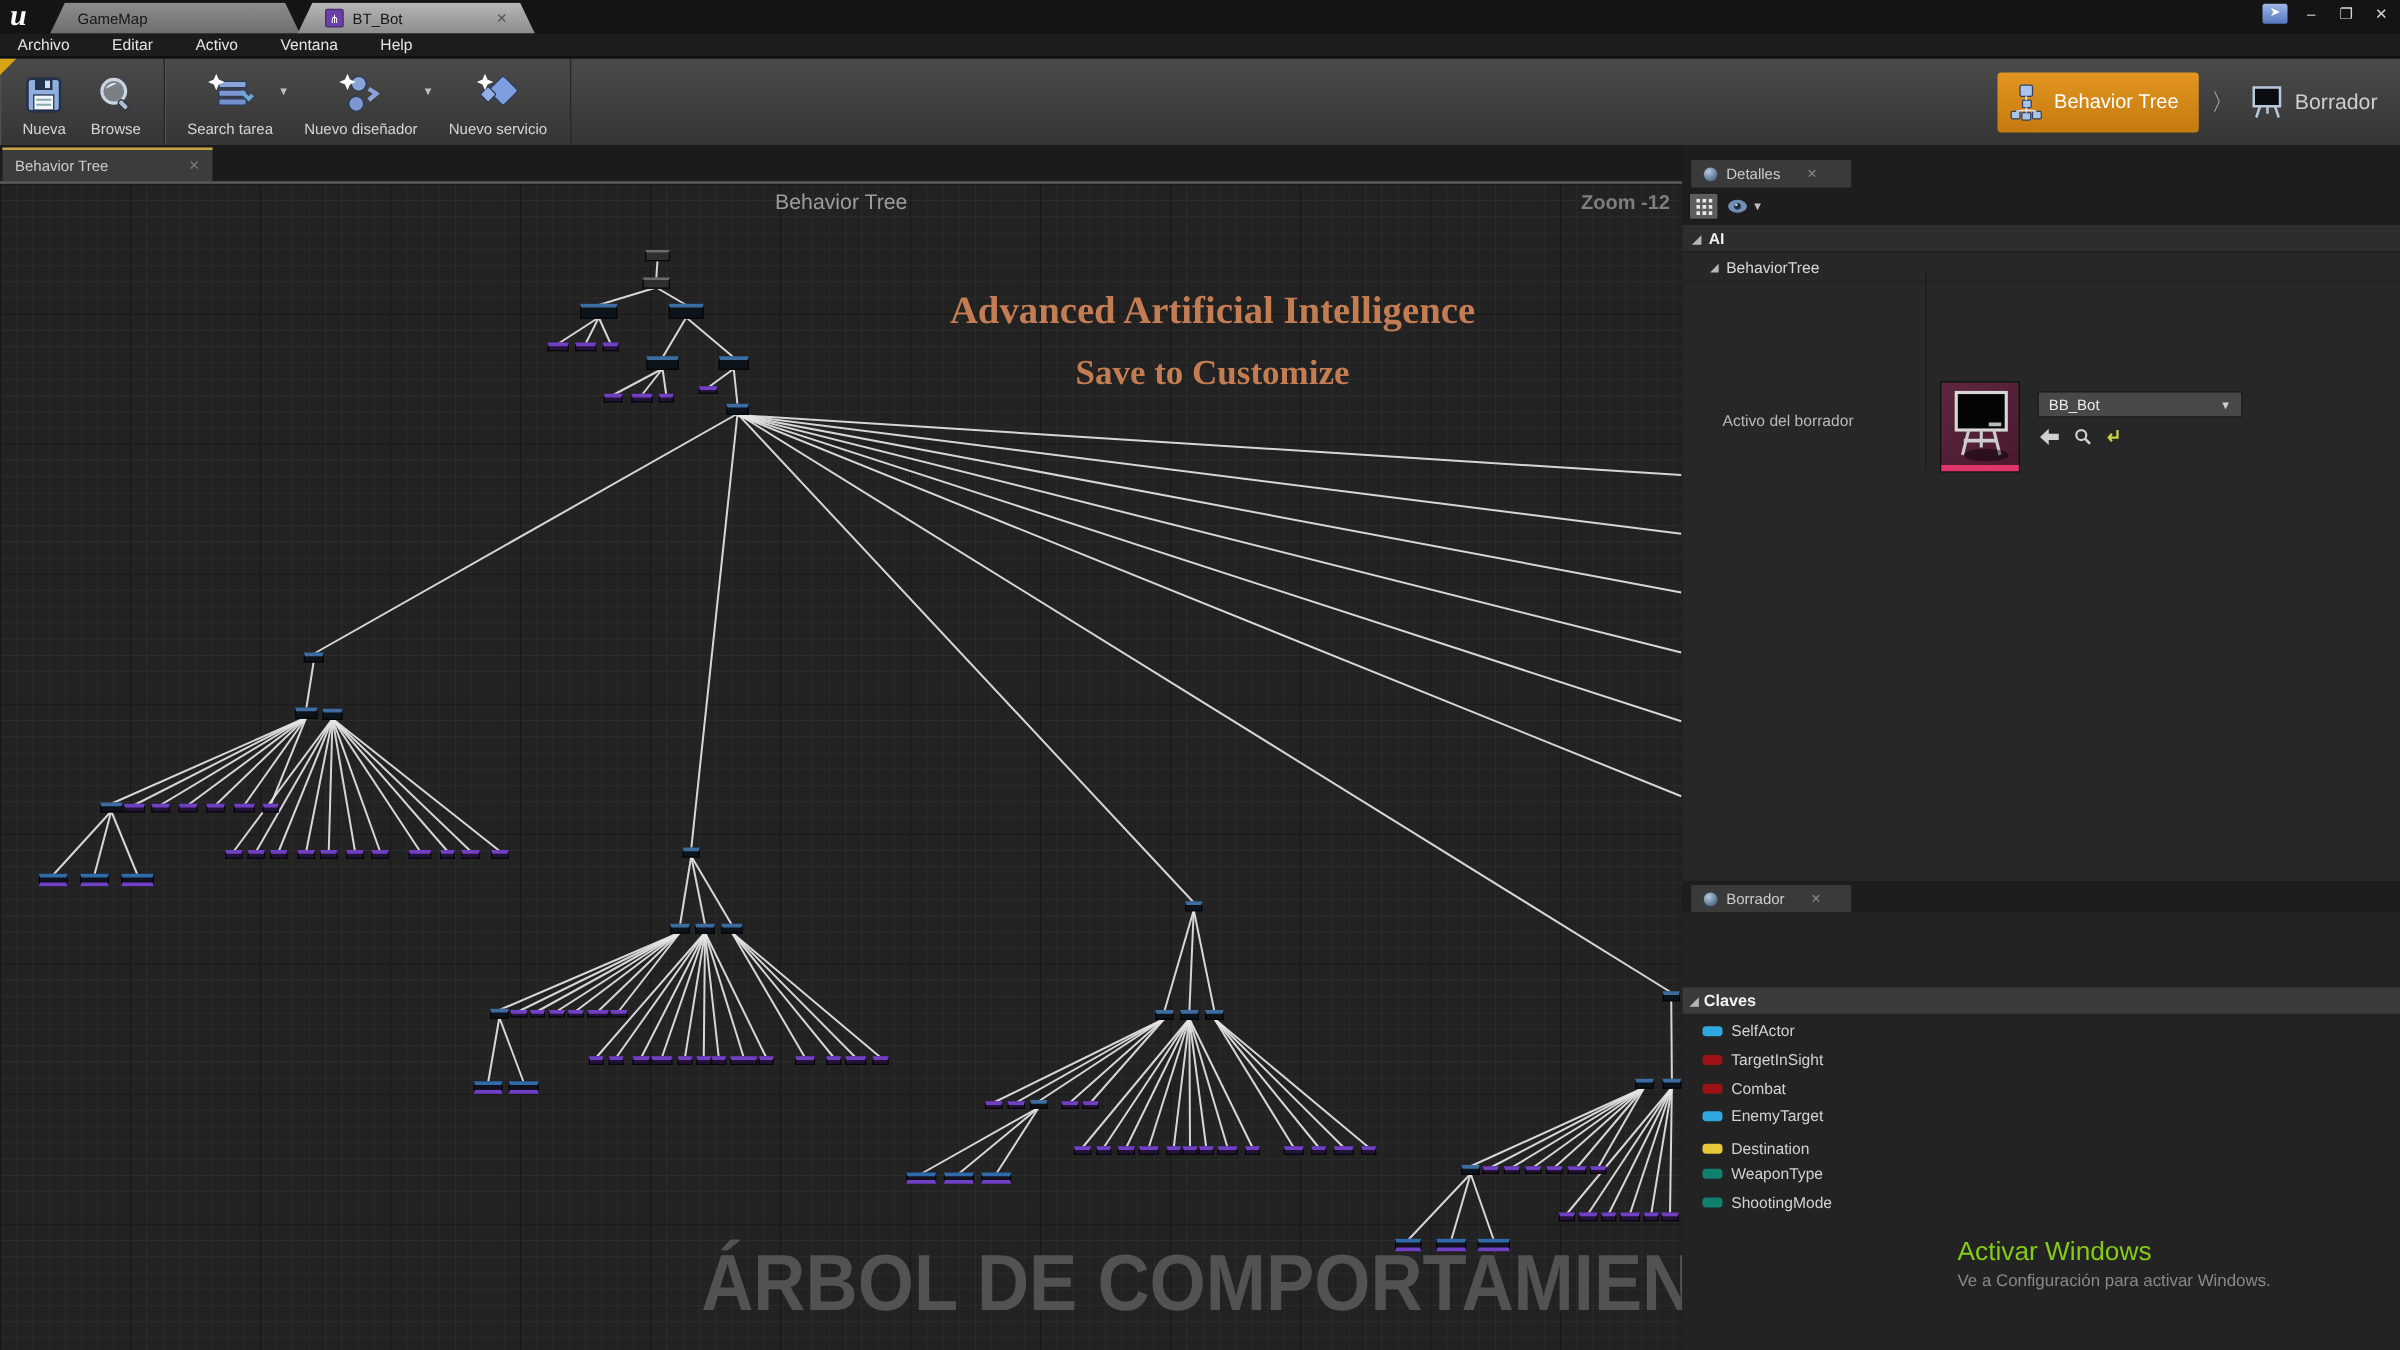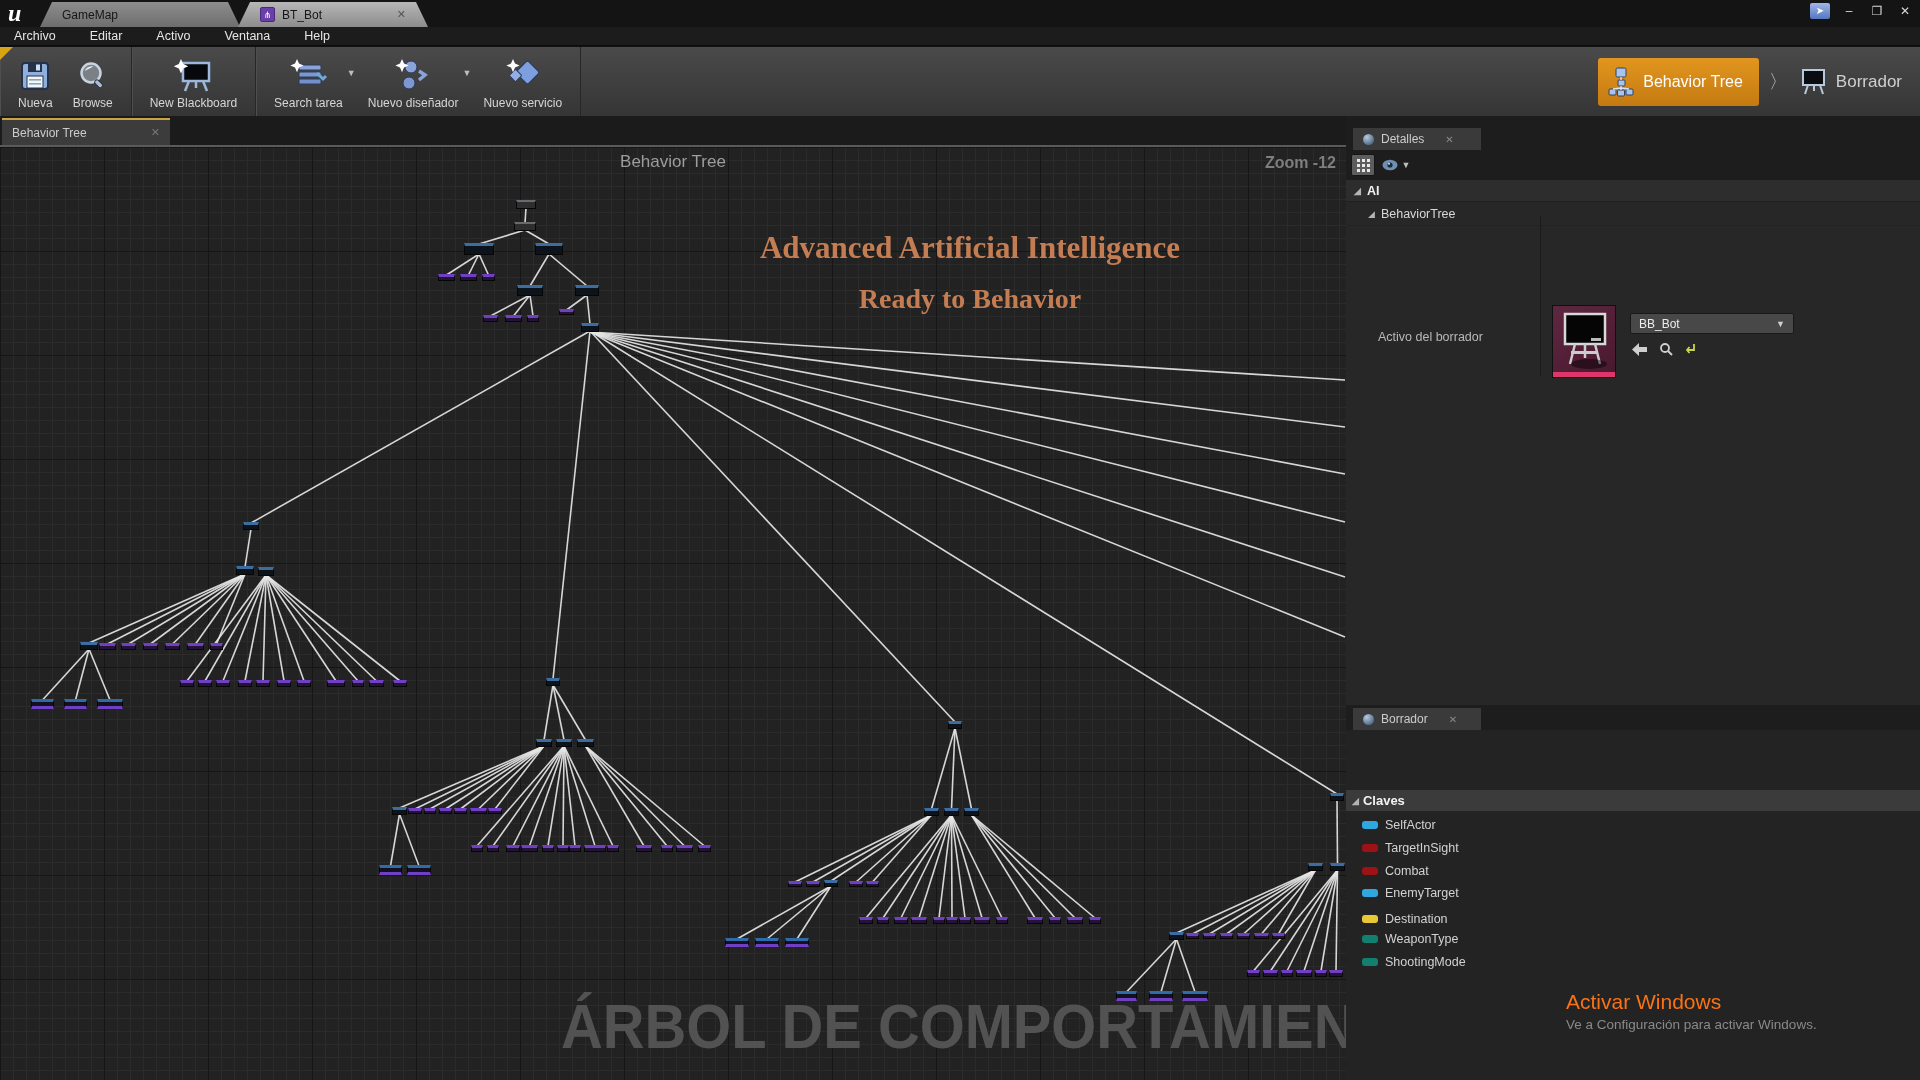--- a/index.html
+++ b/index.html
@@ -120,21 +120,21 @@
   .tab-borrador { left:7px; top:592px; width:128px; }
   .bbpanel { position:absolute; left:0; top:614px; width:574px; height:350px; background:#232323; }
   .buscar-row { position:absolute; left:4px; top:33px; width:566px; }
   .claves-hdr { position:absolute; left:0; top:60px; width:574px; height:21px; background:#3b3b3b;
                 color:#f2f2f2; font-weight:bold; font-size:13px; display:flex; align-items:center;
                 gap:4px; padding-left:6px; }
   .bb-row { position:absolute; left:0; width:574px; height:22px; display:flex; align-items:center; }
   .bb-pill { width:16px; height:8px; border-radius:3px; margin-left:16px; }
   .bb-label { margin-left:7px; color:#d2d2d2; font-size:12.5px; }
 
-  .activate1 { position:absolute; left:220px; top:874px; color:#f97316; font-size:21px; }
+  .activate1 { position:absolute; left:220px; top:874px; color:#84cc16; font-size:21px; }
   .activate2 { position:absolute; left:220px; top:901px; color:#898989; font-size:13.5px; }
 </style>
 </head>
 <body>
 
 <div class="titlebar">
   <div class="ue-logo">u</div>
   <div class="apptab gamemap">
     <span>GameMap</span>
   </div>
@@ -177,32 +177,20 @@
     <div class="tb-btn">
       <svg width="34" height="34" viewBox="0 0 34 34">
         <circle cx="15" cy="14" r="9.5" fill="#7b7f86" stroke="#c9d4e2" stroke-width="2.5"></circle>
         <path d="M8.5 12 a8 8 0 0 1 9 -4.5 z" fill="#e8edf3"></path>
         <rect x="21" y="20" width="9" height="4.5" rx="2" transform="rotate(45 21 20)" fill="#aebdd2" stroke="#2a3242"></rect>
       </svg>
       <span>Browse</span>
     </div>
   </div>
 
-  <div class="tb-group">
-    <div class="tb-btn">
-      <svg width="44" height="36" viewBox="0 0 44 36">
-        <rect x="12" y="6" width="26" height="18" fill="#06080c" stroke="#9db8dd" stroke-width="2.5"></rect>
-        <line x1="18" y1="24" x2="14" y2="34" stroke="#9db8dd" stroke-width="2.5"></line>
-        <line x1="32" y1="24" x2="36" y2="34" stroke="#9db8dd" stroke-width="2.5"></line>
-        <line x1="25" y1="24" x2="25" y2="31" stroke="#9db8dd" stroke-width="2.5"></line>
-        <path d="M10 2 l2.2 5 5 2.2 -5 2.2 -2.2 5 -2.2 -5 -5 -2.2 5 -2.2 z" fill="#ffffff"></path>
-      </svg>
-      <span>New Blackboard</span>
-    </div>
-  </div>
 
   <div class="tb-group">
     <div class="tb-btn">
       <svg width="42" height="36" viewBox="0 0 42 36">
         <rect x="12" y="8" width="22" height="5" rx="1.5" fill="#8aa3d8" stroke="#2c3a58"></rect>
         <rect x="12" y="15" width="22" height="5" rx="1.5" fill="#7d98d0" stroke="#2c3a58"></rect>
         <rect x="12" y="22" width="22" height="5" rx="1.5" fill="#7390cc" stroke="#2c3a58"></rect>
         <path d="M30 16 l6 6 l3 -3" fill="none" stroke="#6fa8dc" stroke-width="3"></path>
         <path d="M10 2 l2 4.6 4.6 2 -4.6 2 -2 4.6 -2 -4.6 -4.6 -2 4.6 -2 z" fill="#ffffff"></path>
       </svg>
@@ -258,21 +246,21 @@
   <div class="doctab">
     <span>Behavior Tree</span>
     <span class="closex">✕</span>
   </div>
 </div>
 
 <div class="graph">
   <div class="watermark">ÁRBOL DE COMPORTAMIENTO</div>
   <div class="overlay-orange">
     <div class="ol1">Advanced Artificial Intelligence</div>
-    <div class="ol2">Ready to Behavior</div>
+    <div class="ol2">Save to Customize</div>
   </div>
   <svg id="edges" width="1346" height="935">
       <line x1="526" y1="61" x2="525" y2="76" stroke="#e6e6e6" stroke-width="1.6" stroke-opacity="0.92"></line>
       <line x1="525" y1="83" x2="479" y2="97" stroke="#e6e6e6" stroke-width="1.6" stroke-opacity="0.92"></line>
       <line x1="525" y1="83" x2="549" y2="97" stroke="#e6e6e6" stroke-width="1.6" stroke-opacity="0.92"></line>
       <line x1="479" y1="107" x2="446.5" y2="128" stroke="#e6e6e6" stroke-width="1.6" stroke-opacity="0.92"></line>
       <line x1="479" y1="107" x2="468.5" y2="128" stroke="#e6e6e6" stroke-width="1.6" stroke-opacity="0.92"></line>
       <line x1="479" y1="107" x2="488.5" y2="128" stroke="#e6e6e6" stroke-width="1.6" stroke-opacity="0.92"></line>
       <line x1="549" y1="107" x2="530" y2="139" stroke="#e6e6e6" stroke-width="1.6" stroke-opacity="0.92"></line>
       <line x1="549" y1="107" x2="587" y2="139" stroke="#e6e6e6" stroke-width="1.6" stroke-opacity="0.92"></line>

